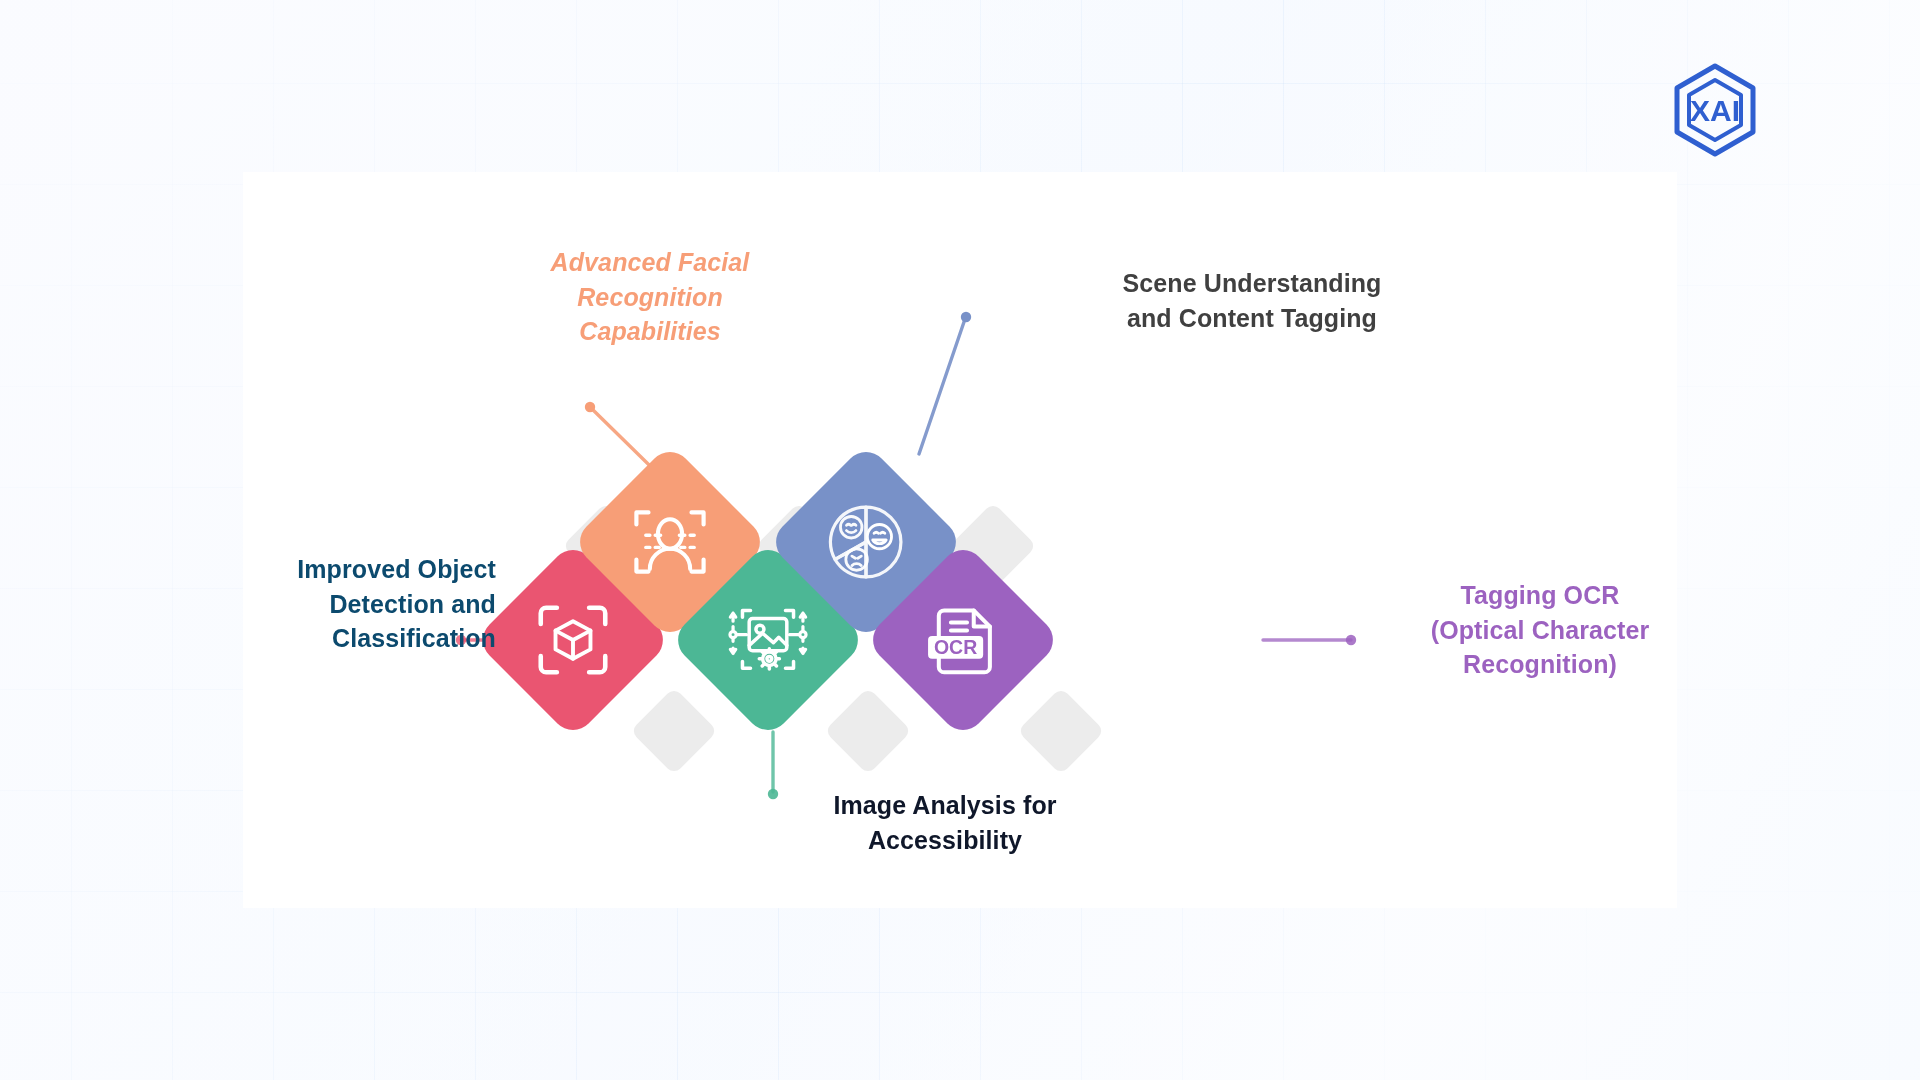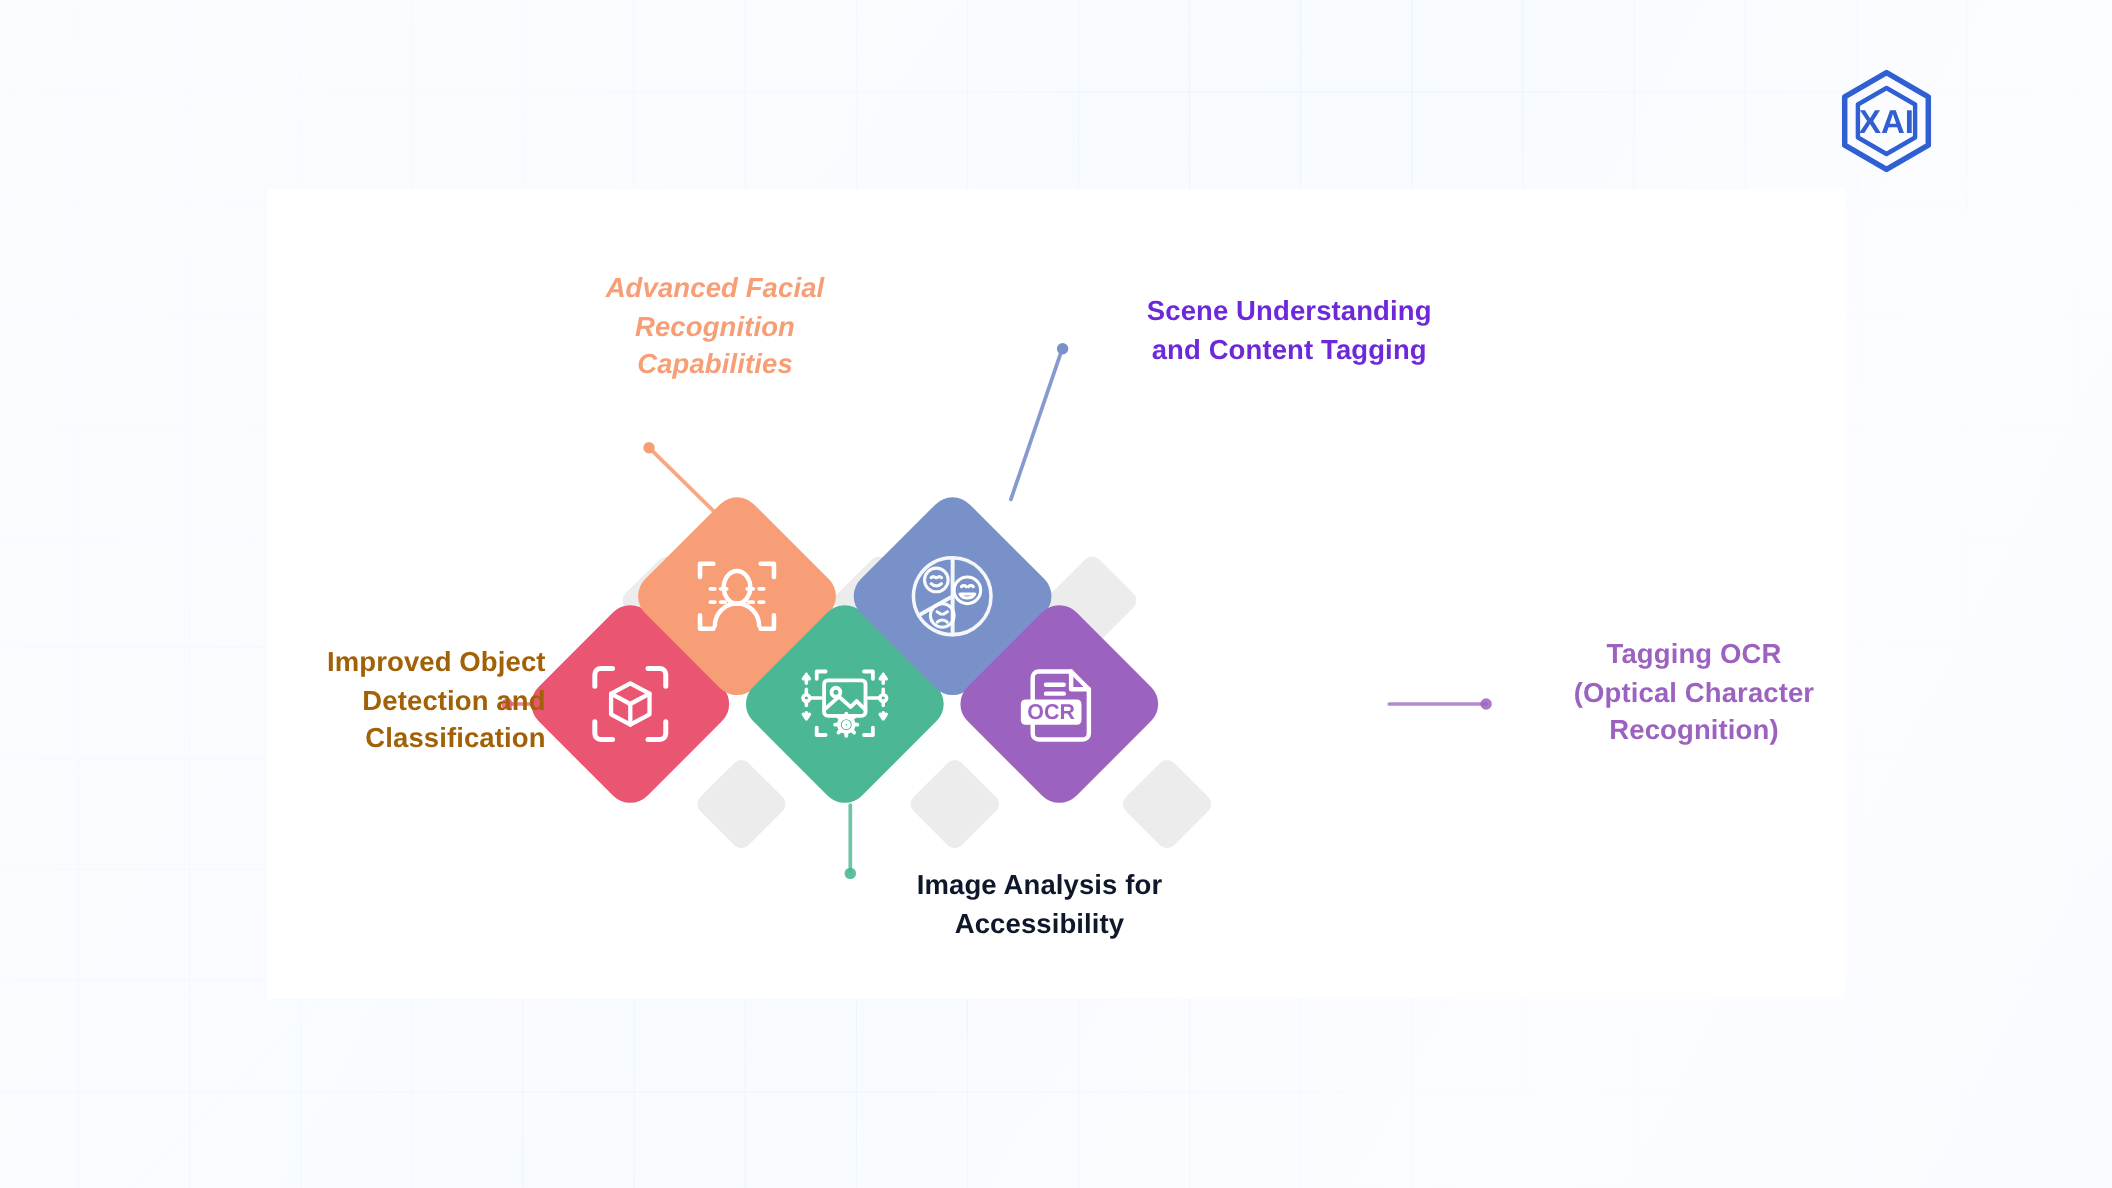--- a/index.html
+++ b/index.html
@@ -263,29 +263,29 @@
           <path d="M23 19 h12 M23 25 h12"></path>
         </g>
         <rect x="6" y="29" width="41" height="17" rx="3" fill="#ffffff"></rect>
         <text x="26.5" y="42.2" text-anchor="middle" font-family="'Liberation Sans', sans-serif" font-size="14.5" font-weight="bold" fill="#9c62c0">OCR</text>
       </svg>
     </span>
   </div>
 
 </div>
 
-<div class="label r" style="left:243px; top:585px; width:253px; color:#a16207;">Improved Object
+<div class="label r" style="left:243px; top:552px; width:253px; color:#0c4a6e;">Improved Object
 Detection and
 Classification</div>
 
 <div class="label c" style="left:505px; top:245px; width:290px; color:#f79e77;font-style:italic;">Advanced Facial
 Recognition
 Capabilities</div>
 
 <div class="label c" style="left:800px; top:788px; width:290px; color:#0f172a;">Image Analysis for
 Accessibility</div>
 
-<div class="label c" style="left:1007px; top:266px; width:330px; color:#6d28d9;">Scene Understanding
+<div class="label c" style="left:1087px; top:266px; width:330px; color:#404040;">Scene Understanding
 and Content Tagging</div>
 
 <div class="label c" style="left:1400px; top:578px; width:280px; color:#9c62c0;">Tagging OCR
 (Optical Character
 Recognition)</div>
 
 </body></html>

